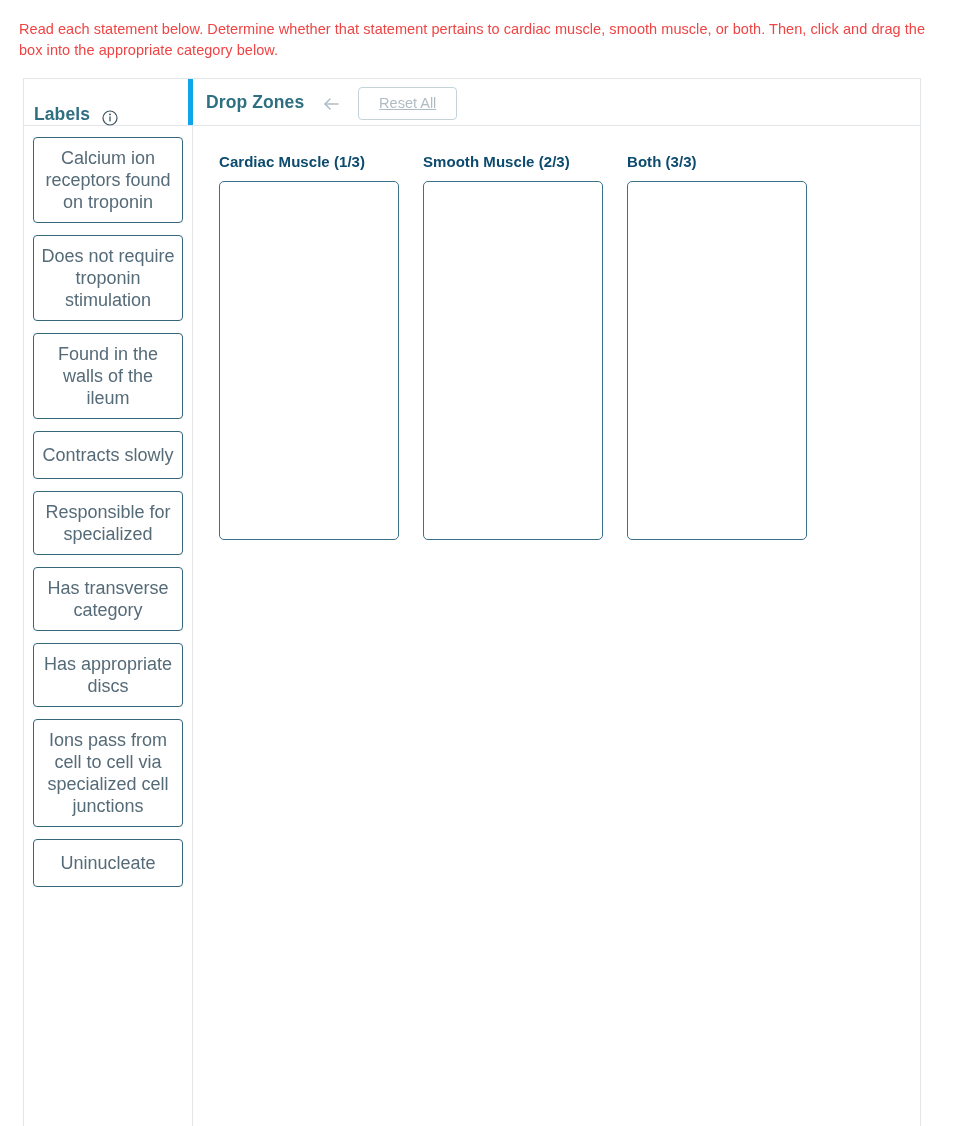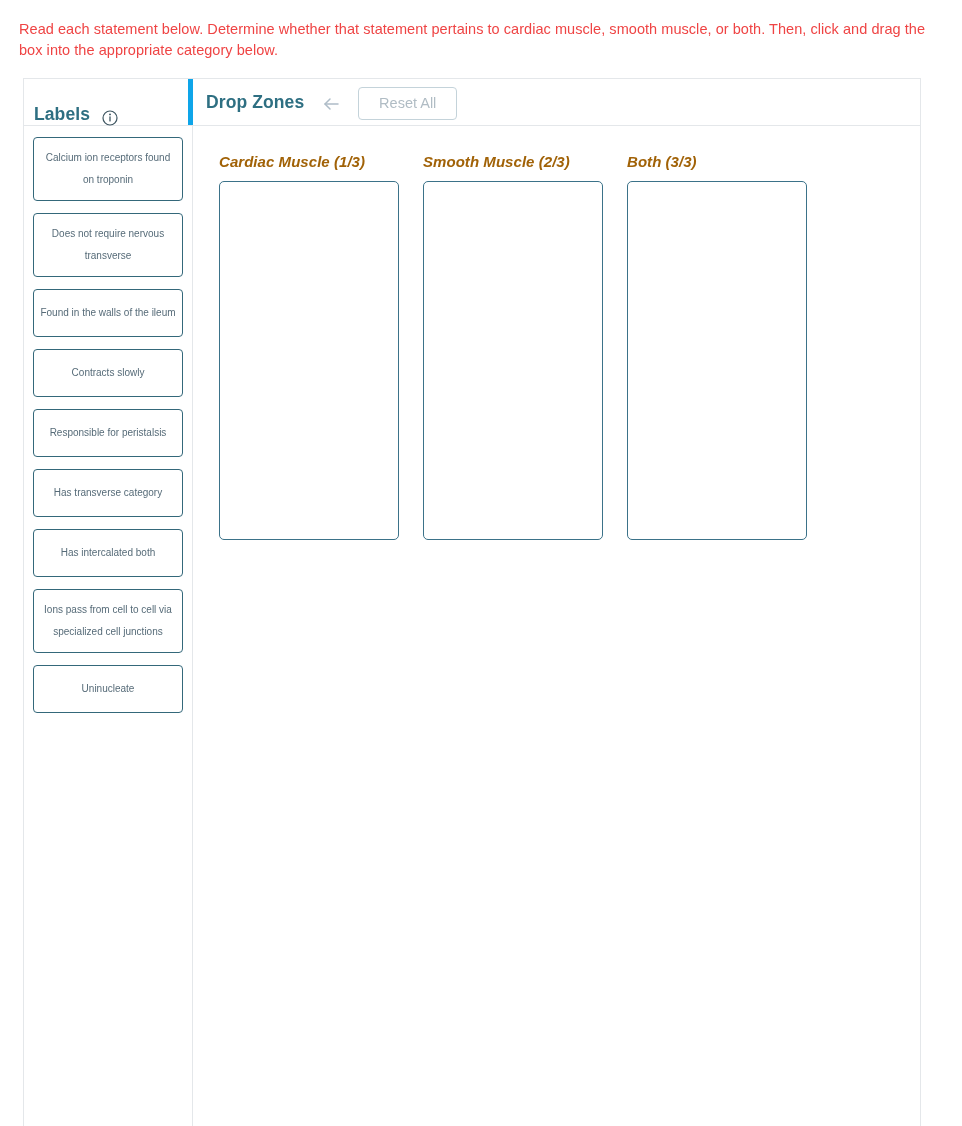--- a/index.html
+++ b/index.html
@@ -101,20 +101,21 @@
     background: #ffffff;
     color: #b0bcc4;
     font-size: 14.5px;
     font-family: "Liberation Sans", sans-serif;
     cursor: default;
     display: inline-flex;
     align-items: center;
     justify-content: center;
     position: relative;
     top: 1px;
+    text-decoration: underline;
   }
 
   
   .panel-body {
     position: absolute;
     left: 0;
     top: 47px;
     width: 896px;
     bottom: 0;
   }
@@ -129,21 +130,21 @@
   }
 
   .label-chip {
     width: 150px;
     min-height: 48px;
     margin-bottom: 12px;
     border: 1px solid #34687a;
     border-radius: 4px;
     background: #ffffff;
     color: #566b78;
-    font-size: 10px;
+    font-size: 18px;
     line-height: 22px;
     text-align: center;
     display: flex;
     align-items: center;
     justify-content: center;
     padding: 9px 6px;
     cursor: move;
     user-select: none;
   }
 
@@ -157,25 +158,24 @@
   .zones-row {
     display: flex;
     gap: 24px;
   }
   .zone {
     width: 180px;
   }
   .zone-title {
     font-size: 15px;
     font-weight: bold;
-    color: #a16207;
+    color: #0c4a6e;
     margin-bottom: 11px;
     letter-spacing: 0.05px;
     white-space: nowrap;
-    font-style: italic;
   }
   .zone-box {
     width: 180px;
     height: 359px;
     border: 1px solid #3b7289;
     border-radius: 5px;
     background: #ffffff;
   }
 </style>
 </head>
@@ -209,26 +209,26 @@
       </span>
 
       <button class="reset-btn">Reset All</button>
     </div>
   </div>
 
   <div class="panel-body">
 
     <div class="labels-col">
       <div class="label-chip">Calcium ion receptors found on troponin</div>
-      <div class="label-chip">Does not require nervous transverse</div>
+      <div class="label-chip">Does not require troponin stimulation</div>
       <div class="label-chip">Found in the walls of the ileum</div>
       <div class="label-chip">Contracts slowly</div>
-      <div class="label-chip">Responsible for peristalsis</div>
+      <div class="label-chip">Responsible for specialized</div>
       <div class="label-chip">Has transverse category</div>
-      <div class="label-chip">Has intercalated both</div>
+      <div class="label-chip">Has appropriate discs</div>
       <div class="label-chip">Ions pass from cell to cell via specialized cell junctions</div>
       <div class="label-chip">Uninucleate</div>
     </div>
 
     <div class="zones-col">
       <div class="zones-row">
 
         <div class="zone">
           <div class="zone-title">Cardiac Muscle (1/3)</div>
           <div class="zone-box"></div>

